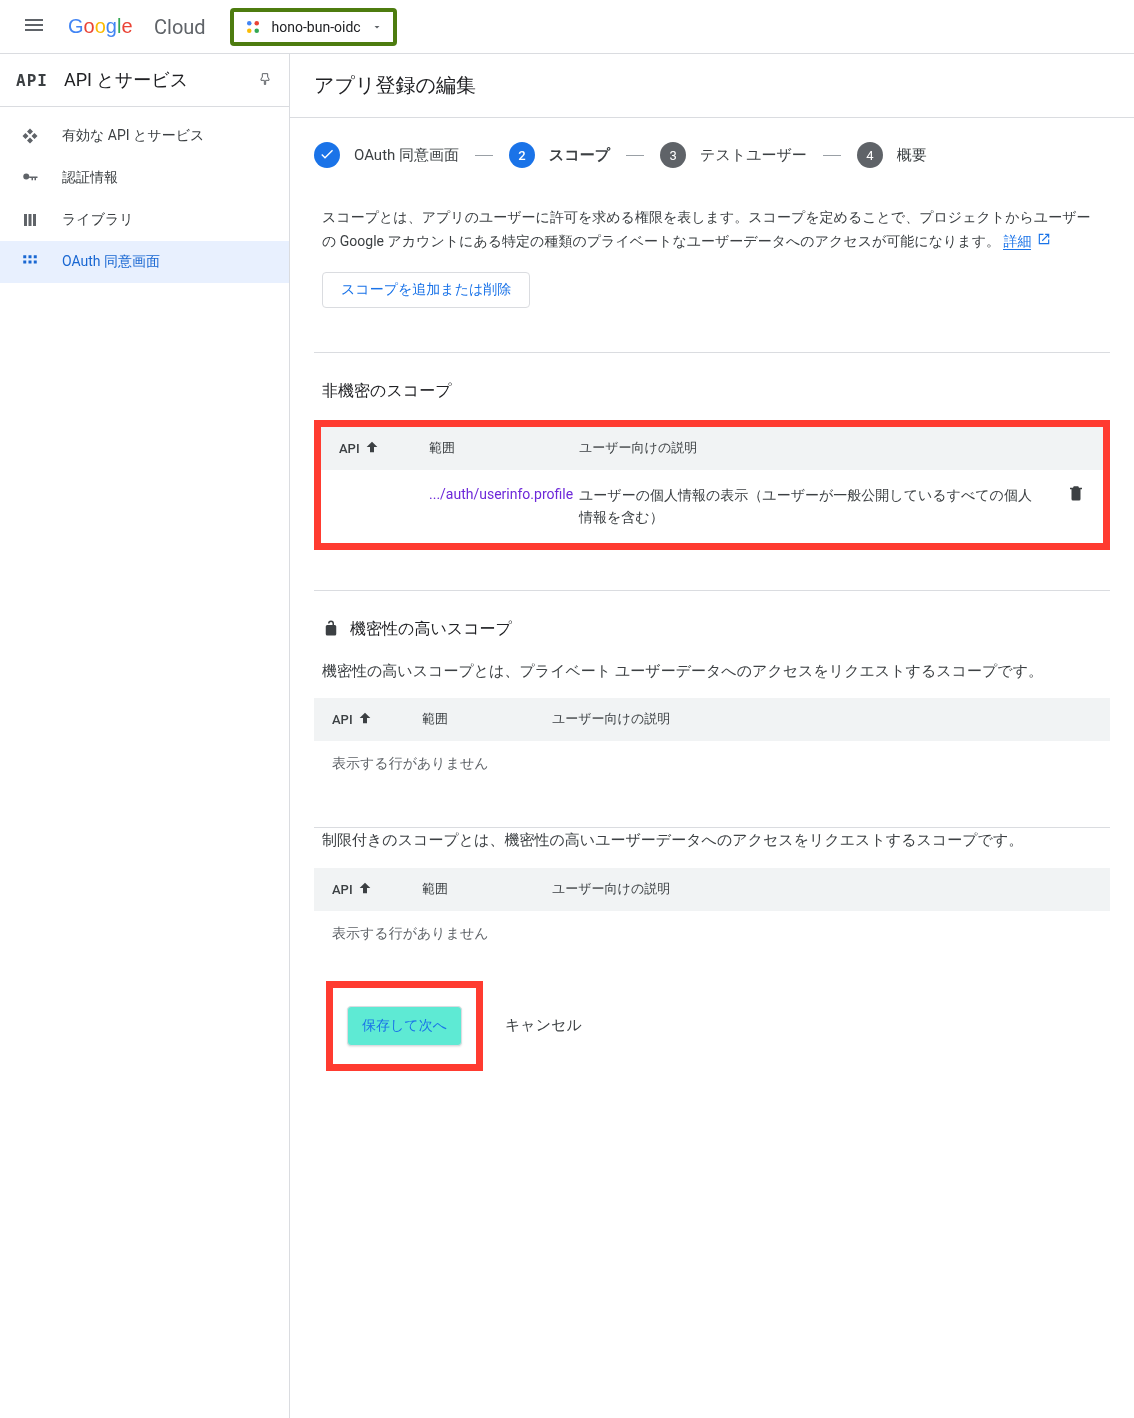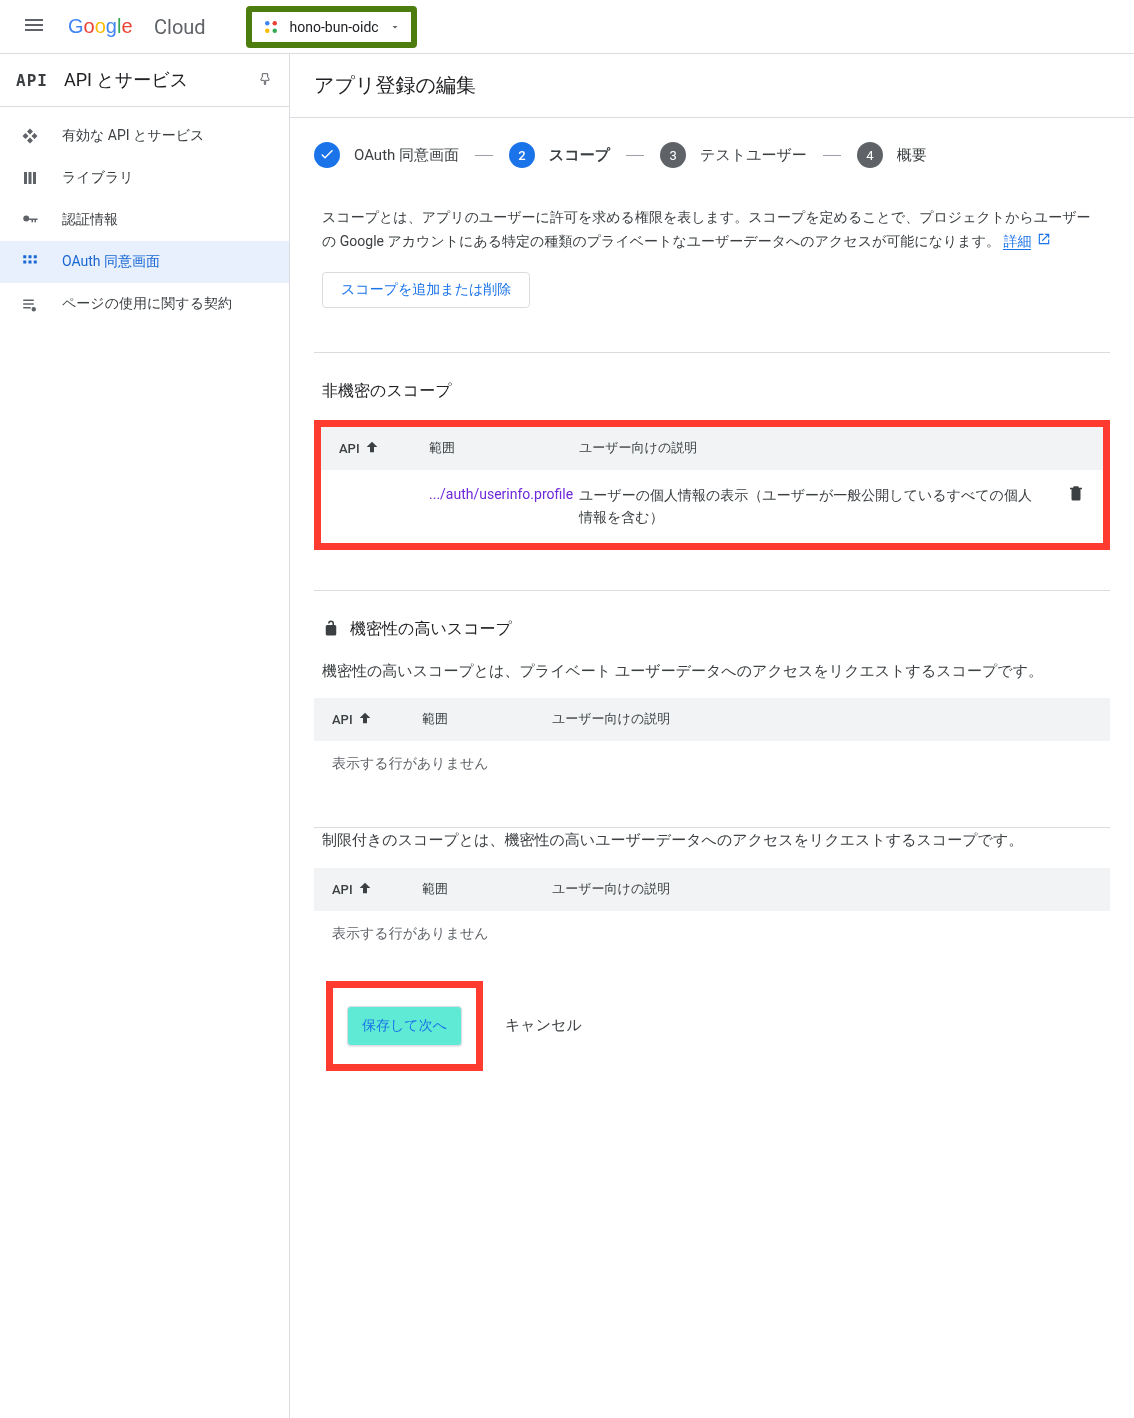--- a/index.html
+++ b/index.html
@@ -3,21 +3,21 @@
   <meta charset="utf-8">
   <style>
     * { box-sizing: border-box; margin: 0; padding: 0; }
     body { font-family: 'Google Sans', 'Roboto', Arial, sans-serif; color: #202124; font-size: 14px; background: #fff; }
     
     .topbar { display: flex; align-items: center; height: 54px; padding: 0 16px; border-bottom: 1px solid #dadce0; gap: 16px; }
     .hamburger { cursor: pointer; padding: 6px; }
     .hamburger svg { width: 24px; height: 24px; fill: #5f6368; }
     .logo { display: flex; align-items: center; gap: 12px; font-size: 20px; }
     .logo-text-cloud { color: #5f6368; font-weight: 400; }
-    .project-selector { display: flex; align-items: center; gap: 10px; border: 6px solid #4d7c0f; border-radius: 4px; padding: 6px 10px; margin-left: 24px; cursor: pointer; }
+    .project-selector { display: flex; align-items: center; gap: 10px; border: 4px solid #4d7c0f; border-radius: 4px; padding: 6px 10px; margin-left: 8px; cursor: pointer; }
     .project-icon { width: 18px; height: 18px; }
     
     .layout { display: flex; height: calc(100vh - 54px); }
     
     .sidebar { width: 290px; border-right: 1px solid #dadce0; flex-shrink: 0; }
     .sidebar-header { display: flex; align-items: center; padding: 14px 16px; border-bottom: 1px solid #dadce0; gap: 16px; }
     .api-label { font-family: monospace; font-weight: bold; font-size: 16px; color: #3c4043; letter-spacing: 1px; }
     .sidebar-title { font-size: 18px; flex: 1; }
     .pin-icon svg { width: 16px; height: 16px; fill: none; stroke: #5f6368; stroke-width: 1.5; }
     .sidebar-items { padding-top: 8px; }
@@ -118,53 +118,45 @@
         <span class="side-icon">
             <svg viewBox="0 0 24 24">
               <path d="M12 2l4 4-4 4-4-4 4-4zm0 12l4 4-4 4-4-4 4-4zm6-6l4 4-4 4-4-4 4-4zM6 8l4 4-4 4-4-4 4-4z"></path>
             </svg>
           </span>
         <span>有効な API とサービス</span>
       </div>
       <div class="sidebar-item">
         <span class="side-icon">
             <svg viewBox="0 0 24 24">
+              <path d="M7 14a4 4 0 110-8 4 4 0 010 8zm4-4h11v2h-2v3h-2v-3h-2v3h-2v-3h-3"></path>
+            </svg>
+          </span>
+        <span>認証情報</span>
+      </div>
+      <div class="sidebar-item">
+        <span class="side-icon">
+            <svg viewBox="0 0 24 24">
               <path d="M4 4h4v16H4zm6 0h4v16h-4zm6 0h4v16h-4z"></path>
             </svg>
           </span>
         <span>ライブラリ</span>
-      </div>
-      <div class="sidebar-item">
-        <span class="side-icon">
-            <svg viewBox="0 0 24 24">
-              <path d="M7 14a4 4 0 110-8 4 4 0 010 8zm4-4h11v2h-2v3h-2v-3h-2v3h-2v-3h-3"></path>
-            </svg>
-          </span>
-        <span>認証情報</span>
       </div>
       <div class="sidebar-item active">
         <span class="side-icon">
             <svg viewBox="0 0 24 24">
               <rect x="3" y="3" width="4" height="4"></rect>
               <rect x="10" y="3" width="4" height="4"></rect>
               <rect x="17" y="3" width="4" height="4"></rect>
               <rect x="3" y="10" width="4" height="4"></rect>
               <rect x="10" y="10" width="4" height="4"></rect>
               <rect x="17" y="10" width="4" height="4"></rect>
             </svg>
           </span>
         <span>OAuth 同意画面</span>
-      </div>
-      <div class="sidebar-item">
-        <span class="side-icon">
-            <svg viewBox="0 0 24 24">
-              <path d="M3 6h14v2H3zm0 5h14v2H3zm0 5h10v2H3zm14 0a3 3 0 100 6 3 3 0 000-6z"></path>
-            </svg>
-          </span>
-        <span>ページの使用に関する契約</span>
       </div>
     </div>
   </div>
 
   <div class="main">
     <div class="page-header">アプリ登録の編集</div>
 
     <div class="stepper">
       <div class="step">
         <div class="step-circle done">

